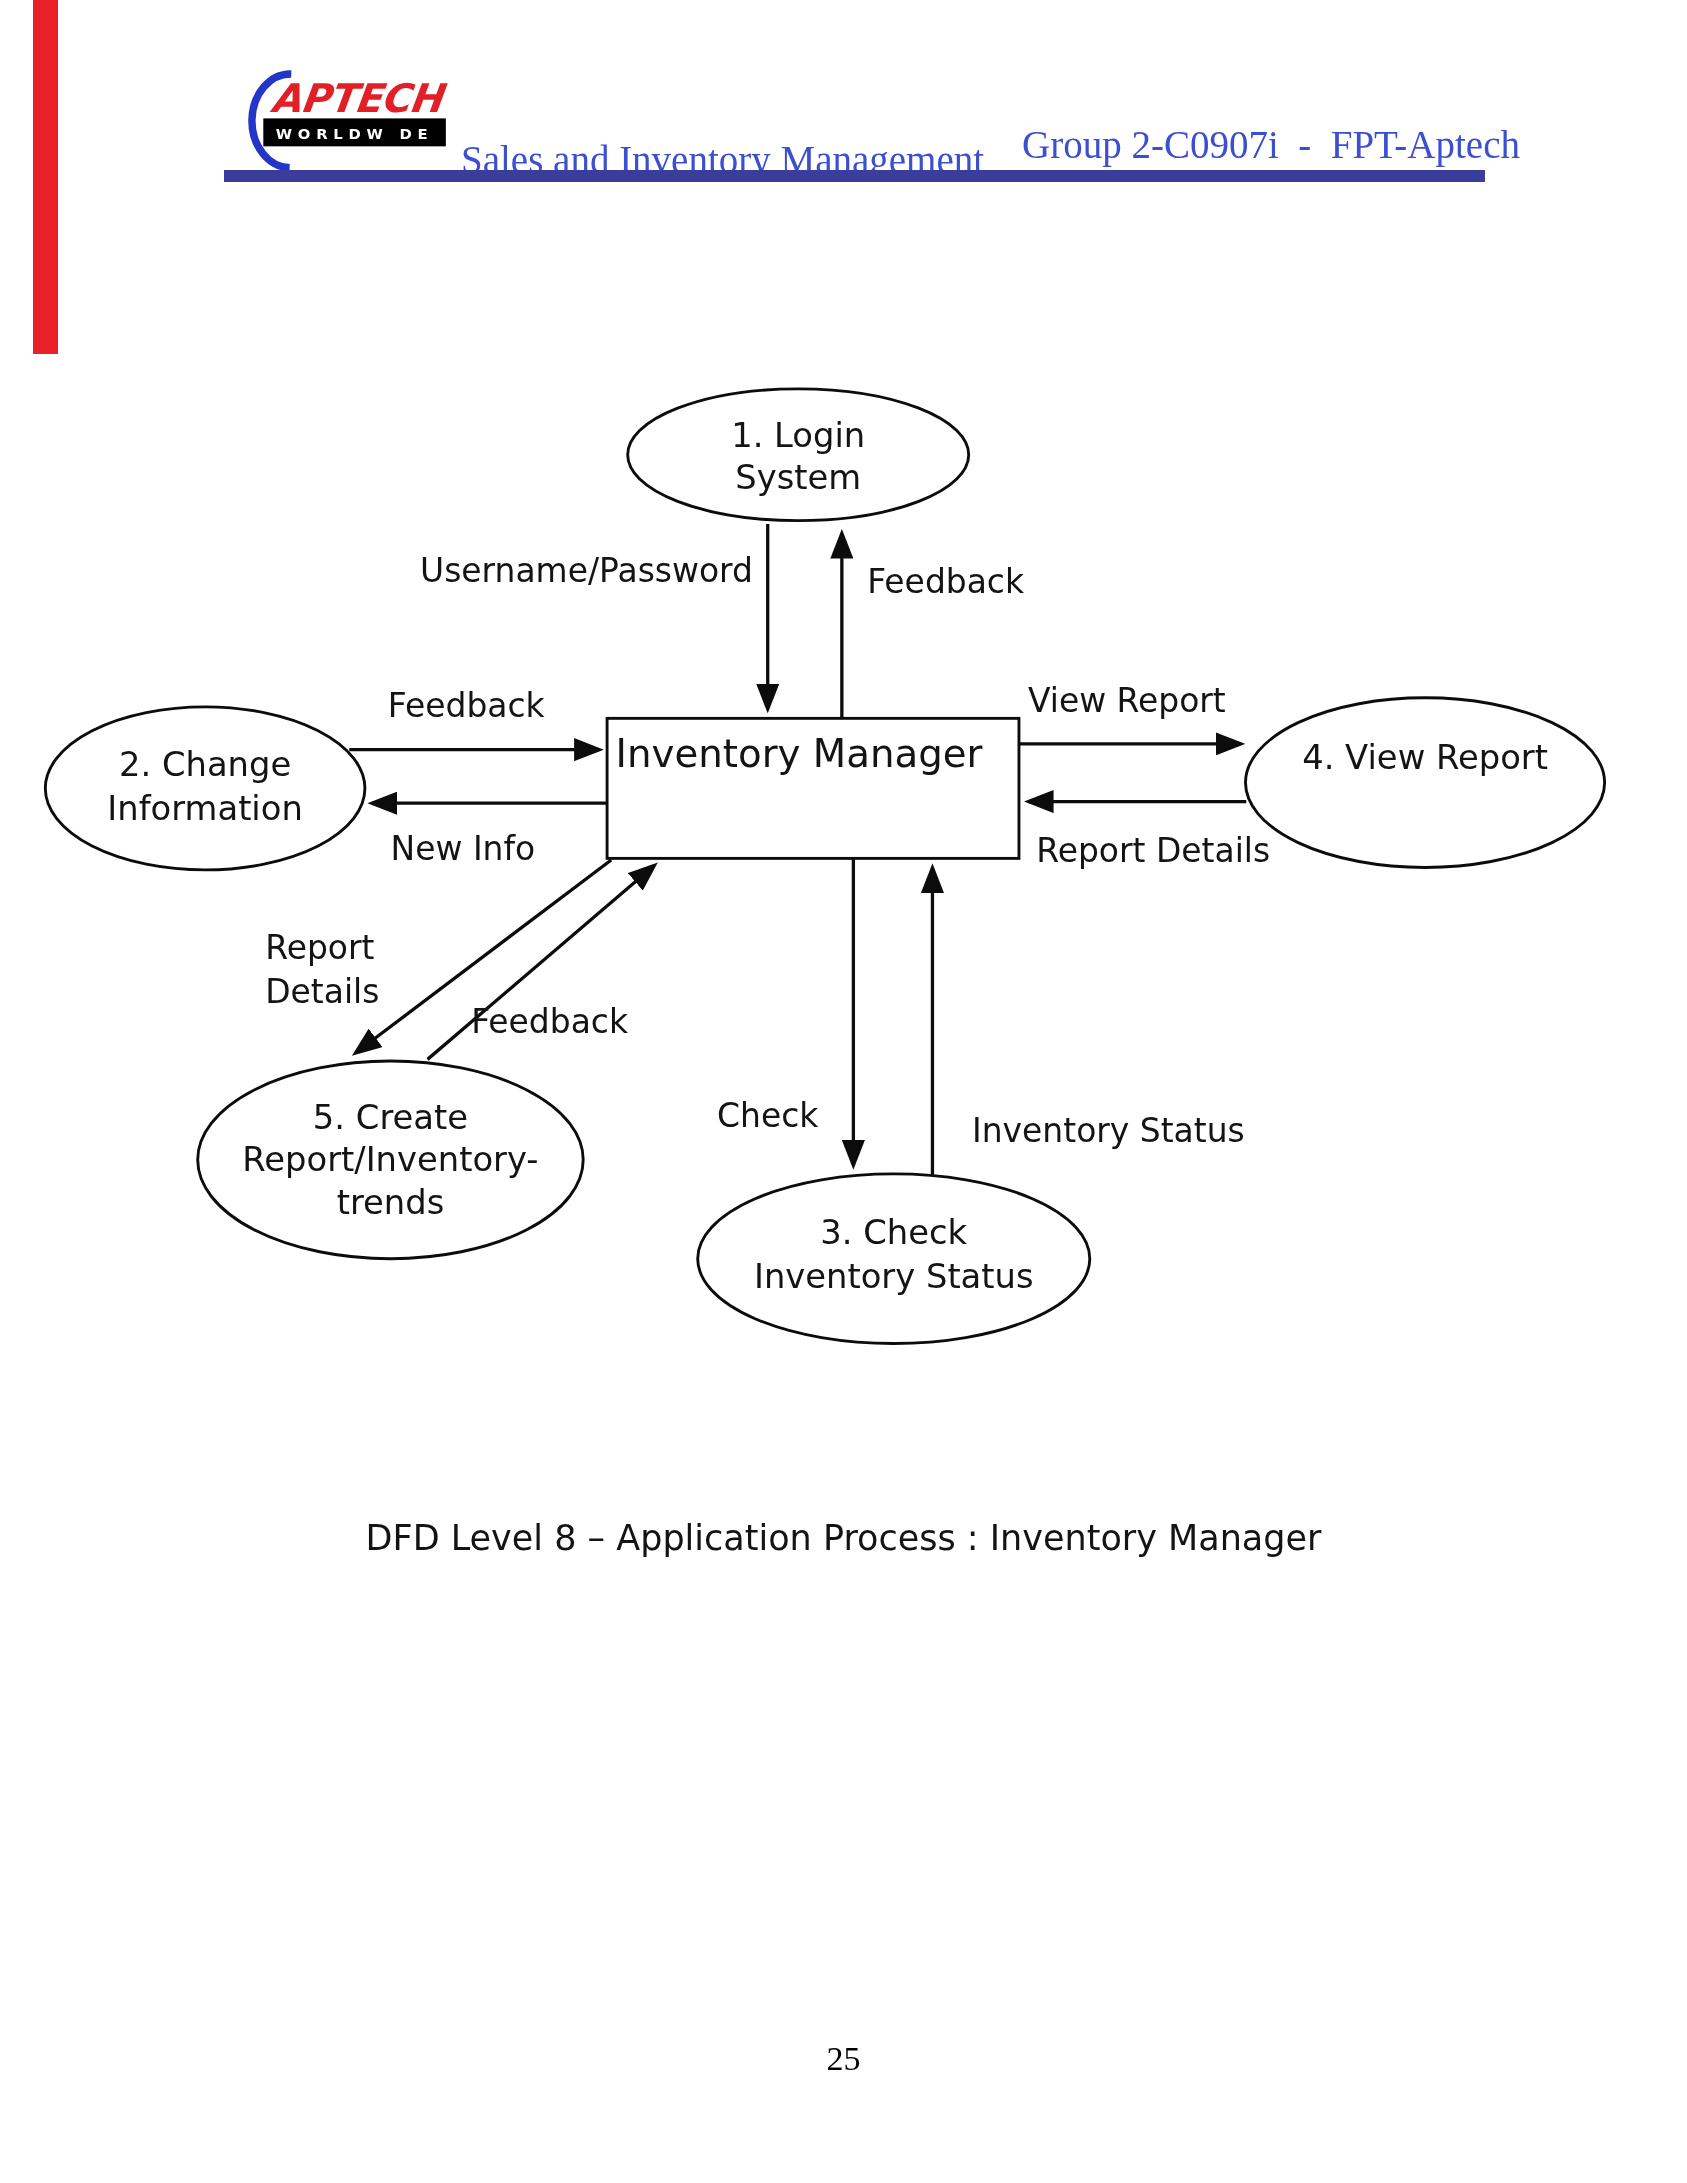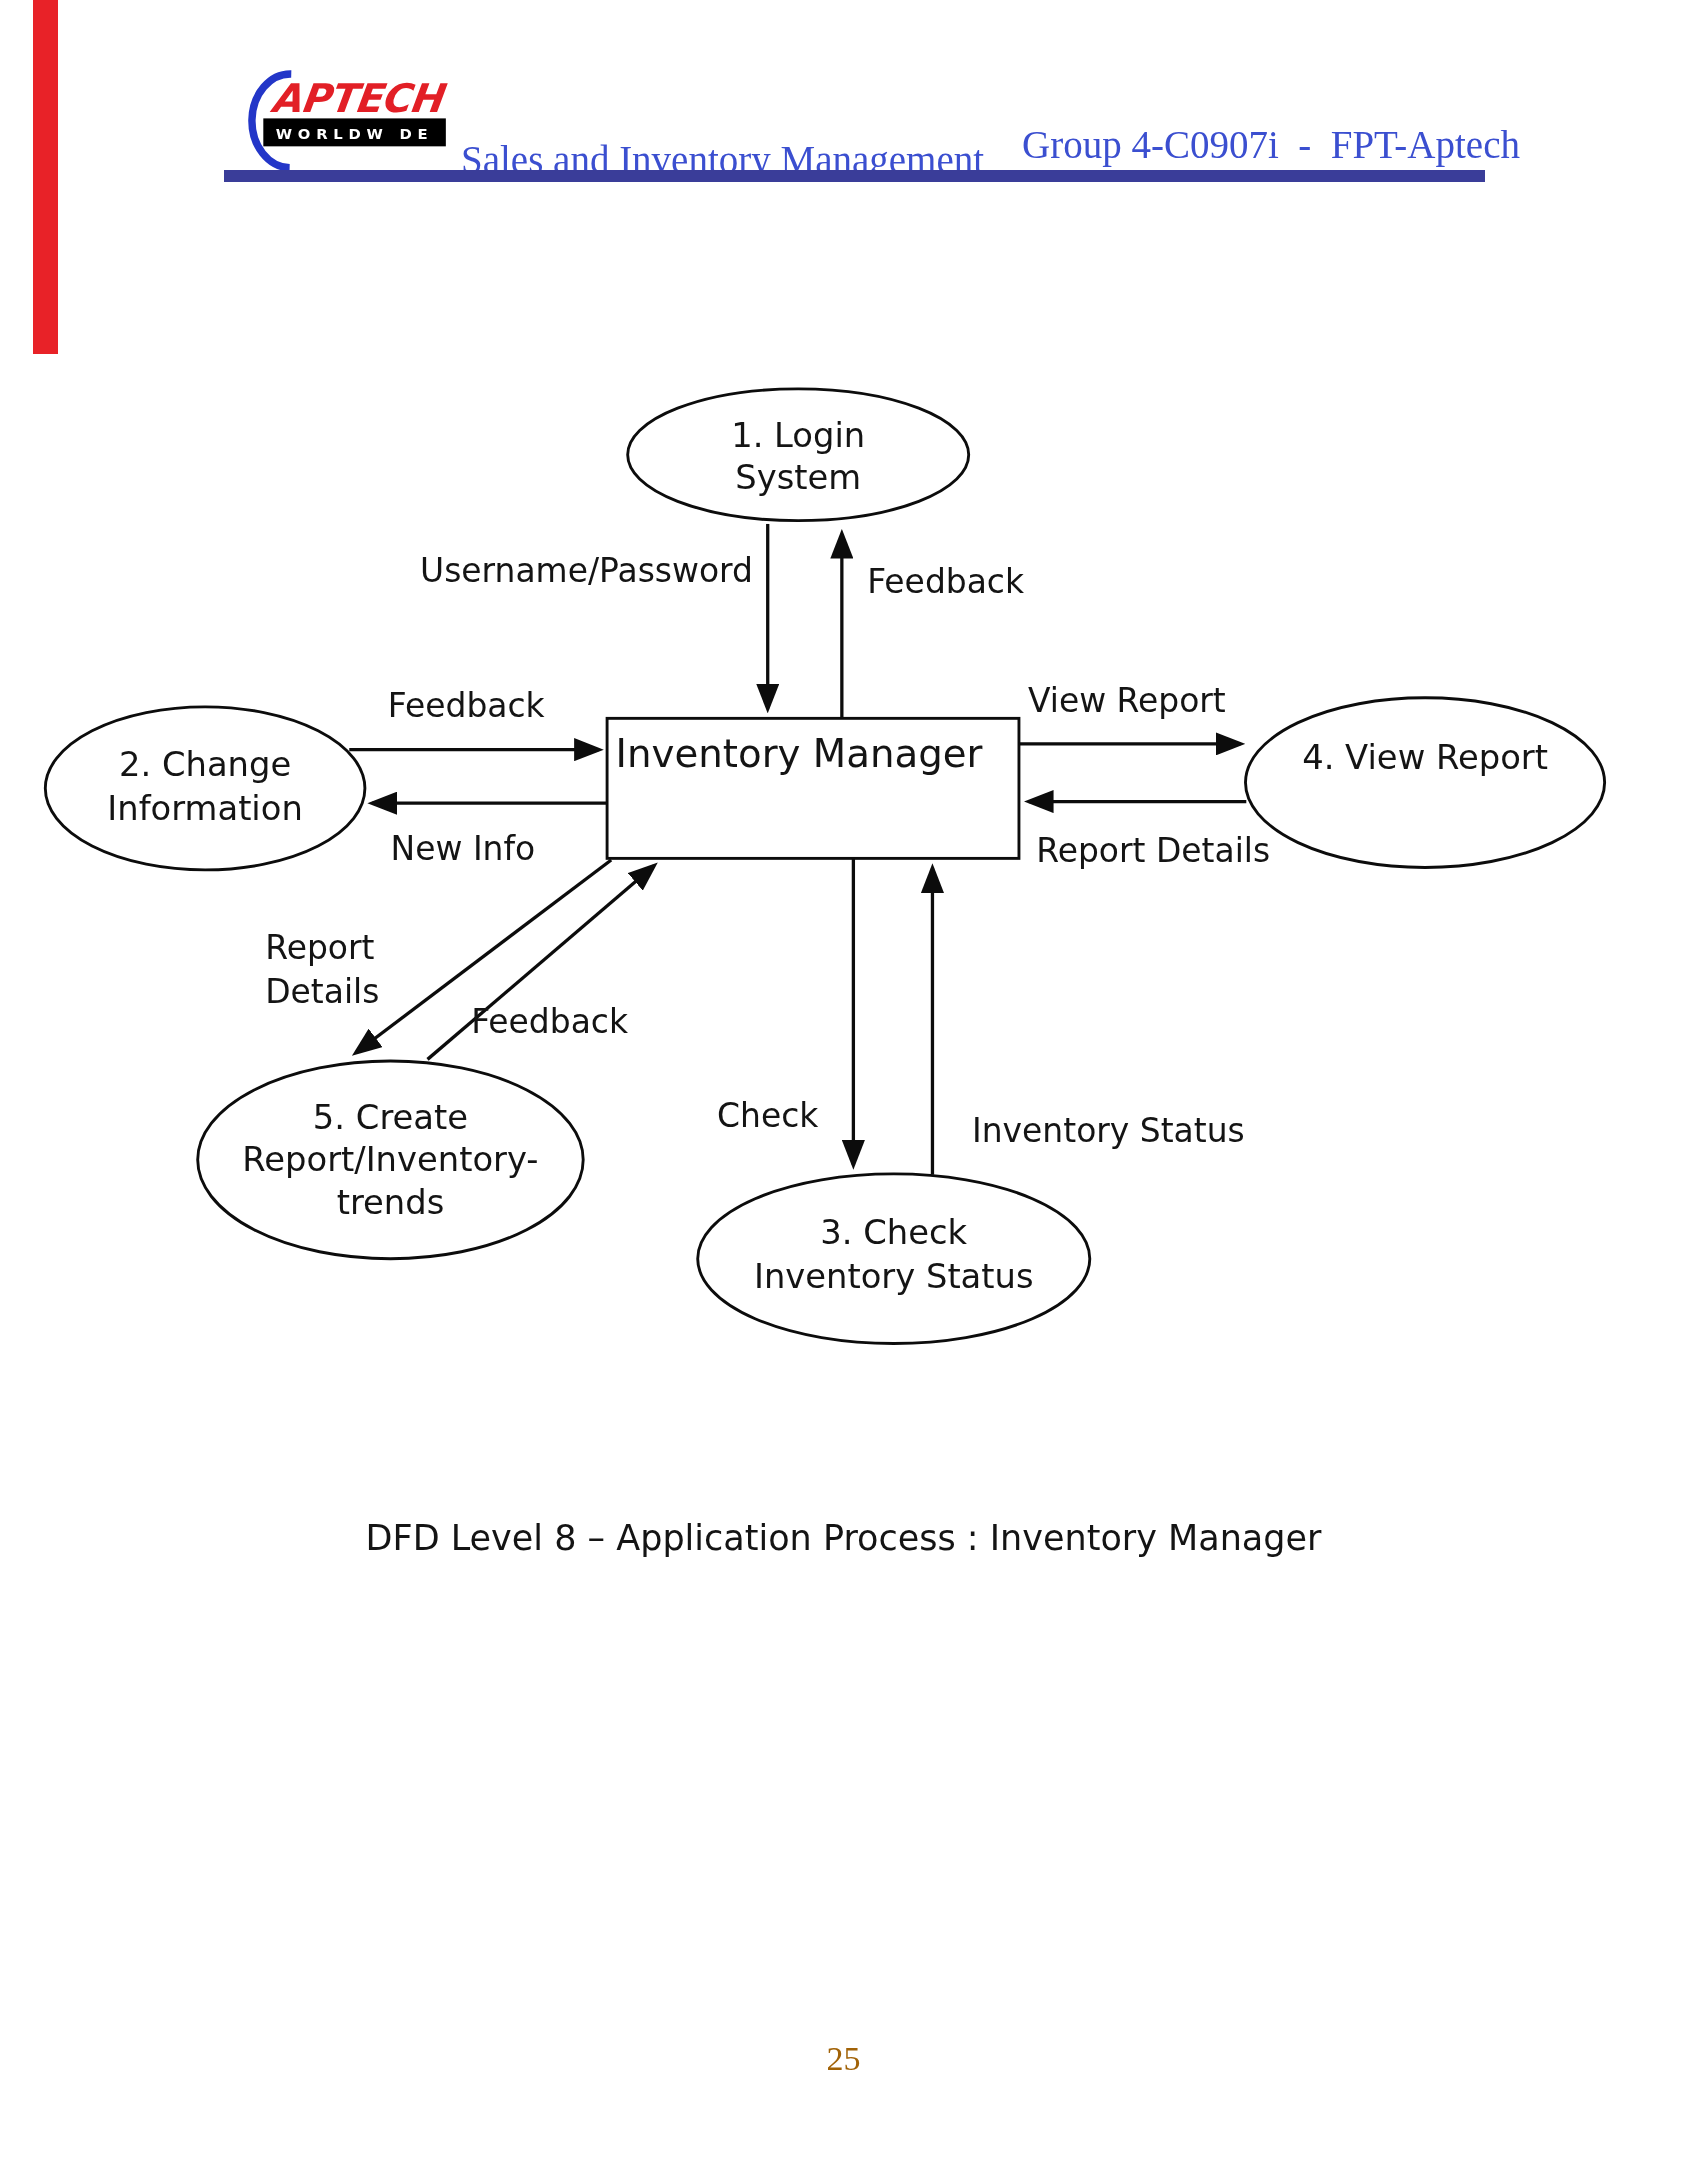--- a/index.html
+++ b/index.html
@@ -29,42 +29,42 @@
     position:absolute;left:224px;top:170px;width:1261px;height:12.4px;
     background:#3a3d99;
   }
   .diagram-svg{position:absolute;left:0;top:0;}
   .caption{
     position:absolute;left:50%;top:1518px;transform:translateX(-50%);
     font-size:35px;color:#141414;white-space:pre;
   }
   .page-number{
     position:absolute;left:0;top:2040px;width:100%;text-align:center;
-    font-family:"Liberation Serif",serif;font-size:34px;color:#a16207;
+    font-family:"Liberation Serif",serif;font-size:34px;color:#000000;
   }
   svg text{fill:#141414;}
 </style>
 </head>
 <body>
 
 <div class="page">
 
   <div class="red-bar"></div>
 
   <svg class="logo" width="222" height="107" viewBox="0 0 270 130">
     <path d="M 66,6 A 46,56 0 1 0 64,120" fill="none" stroke="#2336c8" stroke-width="9"></path>
     <g transform="skewX(-10)">
       <text x="52" y="52" font-size="48" font-weight="bold" font-style="italic" style="fill:#e21f26;font-family:'DejaVu Sans',sans-serif;letter-spacing:-1px">APTECH</text>
     </g>
     <rect x="32" y="60" width="222" height="34" fill="#000000"></rect>
     <text x="143" y="85" font-size="18" font-weight="bold" text-anchor="middle" style="fill:#ffffff;letter-spacing:7px;font-family:'DejaVu Sans',sans-serif">WORLDW DE</text>
   </svg>
 
   <div class="doc-title">Sales and Inventory Management</div>
-  <div class="doc-group">Group 4-C0907i  -  FPT-Aptech</div>
+  <div class="doc-group">Group 2-C0907i  -  FPT-Aptech</div>
   <div class="header-rule"></div>
 
   <svg class="diagram-svg" width="1687" height="2183" viewBox="0 0 2048 2650">
     <defs>
       <marker id="ah" markerWidth="9" markerHeight="7" refX="7.5" refY="3.5" orient="auto" markerUnits="strokeWidth">
         <path d="M0,0 L9,3.5 L0,7 Z" fill="#0c0c0c"></path>
       </marker>
     </defs>
 
     <g stroke="#0c0c0c" stroke-width="3.5" fill="none">

